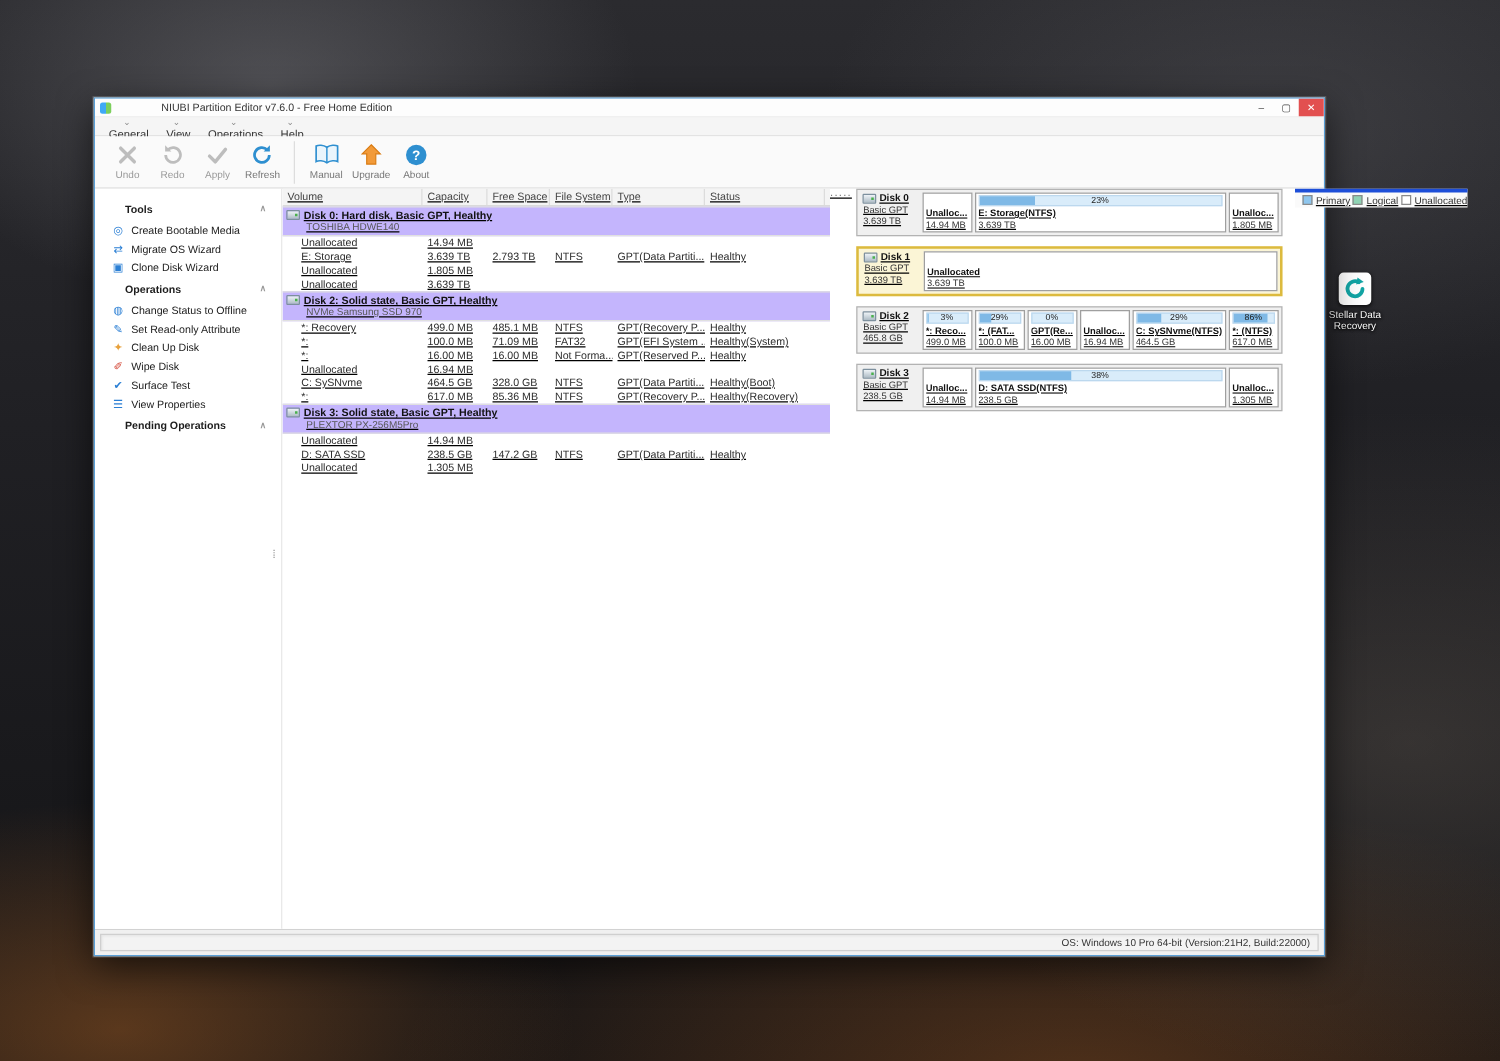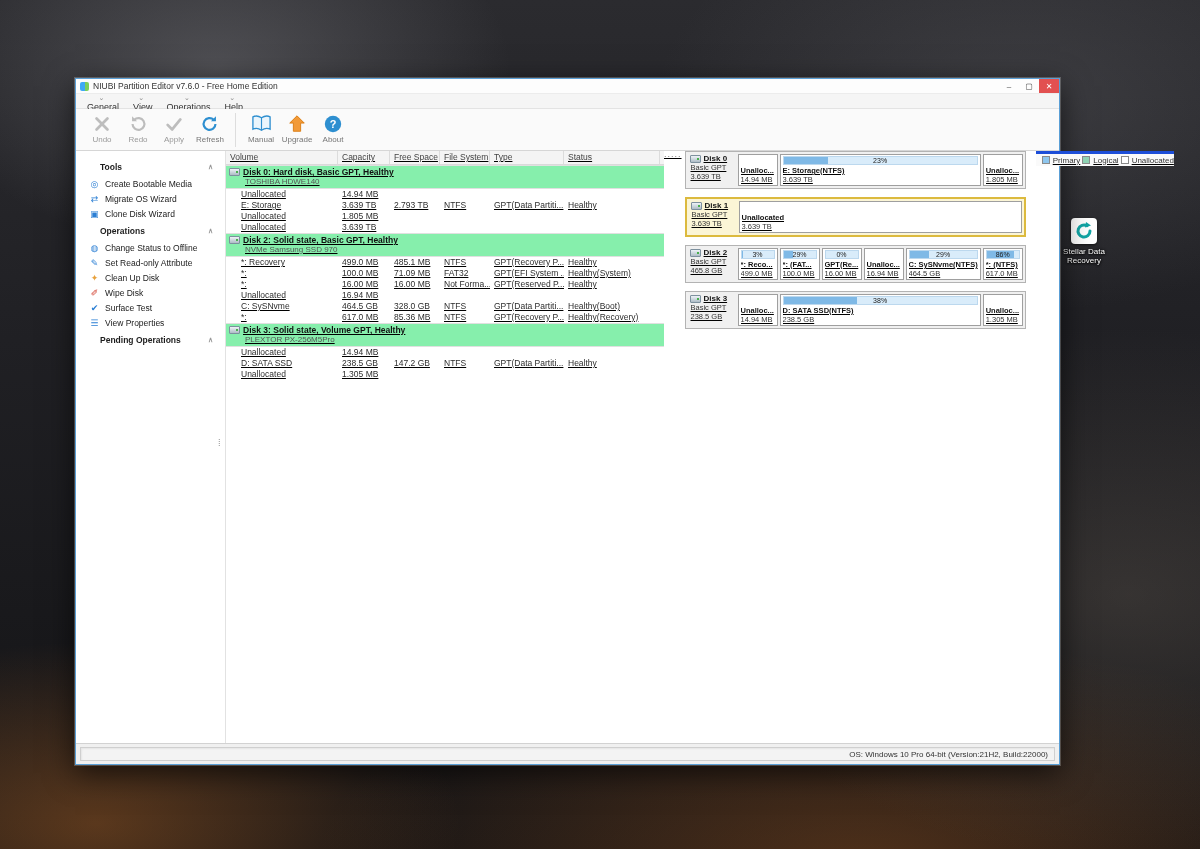--- a/index.html
+++ b/index.html
@@ -18,21 +18,21 @@
   .desktop-icon{position:absolute;left:1054px;top:218px;width:60px;text-align:center;cursor:pointer;}
   .di-img{width:26px;height:26px;margin:0 auto;background:#fff;border-radius:4px;display:flex;align-items:center;justify-content:center;box-shadow:0 1px 3px rgba(0,0,0,.6);}
   .di-label{margin-top:3px;font-size:8px;line-height:9px;color:#fff;text-shadow:0 1px 2px #000,0 0 3px #000;}
   
   .window{position:absolute;left:75px;top:78px;width:985px;height:687px;background:#f0f0f0;
     border:1px solid #5a9fd6;box-shadow:0 0 0 1px rgba(255,255,255,.22),0 8px 28px rgba(0,0,0,.65);
     display:flex;flex-direction:column;}
   
   .titlebar{height:15px;background:#fdfdfd;display:flex;align-items:center;padding-left:4px;flex:none;border-bottom:1px solid #ececec;}
   .app-icon{width:9px;height:9px;border-radius:2px;background:linear-gradient(90deg,#3fa9f5 55%,#7ccf5c 55%);margin-right:4px;flex:none;}
-  .title{font-size:8.5px;color:#333;flex:1;white-space:nowrap;overflow:hidden;}
+  .title{font-size:8.5px;color:#333;flex:1;white-space:nowrap;overflow:hidden;margin-left:36px;}
   .win-controls{display:flex;align-items:stretch;height:100%;flex:none;}
   .wc{width:20px;display:flex;align-items:center;justify-content:center;font-size:8px;color:#444;cursor:pointer;}
   .wc.close{background:var(--close-red,#e25050);color:#fff;}
   
   .menubar{height:15px;background:#f5f5f5;border-bottom:1px solid #e3e3e3;display:flex;align-items:center;padding-left:4px;flex:none;}
   .menu-item{display:flex;align-items:center;padding:0 7px;height:100%;font-size:9px;color:#333;cursor:pointer;flex-direction:column;}
   .menu-chevron{font-size:7px;color:#8a8a8a;margin-right:3px;}
   .menu-label{display:inline-block;}
   .menu-label::first-letter{text-decoration:underline;}
   
@@ -53,21 +53,21 @@
   .main{flex:1;display:flex;min-width:0;background:#fff;text-decoration:underline;}
   
   .vtable{height:272px;flex:none;overflow:hidden;}
   .trow{display:grid;grid-template-columns:112px 52px 50px 50px 74px 96px 1fr;}
   .thead{height:14px;background:#f4f4f4;border-bottom:1px solid #dadada;}
   .th{font-size:8.5px;color:#444;line-height:13px;padding-left:4px;border-right:1px solid #dcdcdc;white-space:nowrap;overflow:hidden;}
   .th.cfill{border-right:none;}
   .vrow{height:11px;}
   .td{font-size:8.5px;color:#2c2c2c;line-height:11px;padding-left:4px;white-space:nowrap;overflow:hidden;}
   .td.vol{padding-left:15px;}
-  .group-header{background:#86efac;border-top:1px solid #e0e0e0;border-bottom:1px solid #e0e0e0;padding:1px 0 2px 3px;cursor:pointer;}
+  .group-header{background:#c4b5fd;border-top:1px solid #e0e0e0;border-bottom:1px solid #e0e0e0;padding:1px 0 2px 3px;cursor:pointer;}
   .group-header.sel{background:var(--selection,#a9d5f3);border-color:#8cc2e8;}
   .gh-line1{display:flex;align-items:center;gap:3px;line-height:10px;}
   .gh-title{font-size:8.5px;font-weight:bold;color:#111;white-space:nowrap;}
   .gh-model{font-size:8px;color:#555;padding-left:16px;line-height:9px;white-space:nowrap;}
   .hdd-icon{display:inline-block;width:11px;height:8px;background:linear-gradient(180deg,#eef3f7,#aebcc6);border:1px solid #7d909e;border-radius:1px;position:relative;flex:none;}
   .hdd-icon::after{content:"";position:absolute;right:1px;top:2px;width:2px;height:2px;background:#49b04d;}
   
   .splitter{height:10px;flex:none;text-align:center;font-size:9px;letter-spacing:1px;color:#777;line-height:6px;cursor:row-resize;}
   
   .diskmap{flex:none;padding:0 10px 0 3px;}
@@ -370,21 +370,21 @@
             <div class="td c1">617.0 MB</div>
             <div class="td c2">85.36 MB</div>
             <div class="td c3">NTFS</div>
             <div class="td c4">GPT(Recovery P...</div>
             <div class="td c5">Healthy(Recovery)</div>
             <div class="td cfill"></div>
           </div>
           <div class="group-header">
             <div class="gh-line1">
               <span class="hdd-icon"></span>
-              <span class="gh-title">Disk 3: Solid state, Volume GPT, Healthy</span>
+              <span class="gh-title">Disk 3: Solid state, Basic GPT, Healthy</span>
             </div>
             <div class="gh-model">PLEXTOR PX-256M5Pro</div>
           </div>
           <div class="trow vrow">
             <div class="td c0 vol">Unallocated</div>
             <div class="td c1">14.94 MB</div>
             <div class="td c2"></div>
             <div class="td c3"></div>
             <div class="td c4"></div>
             <div class="td c5"></div>

